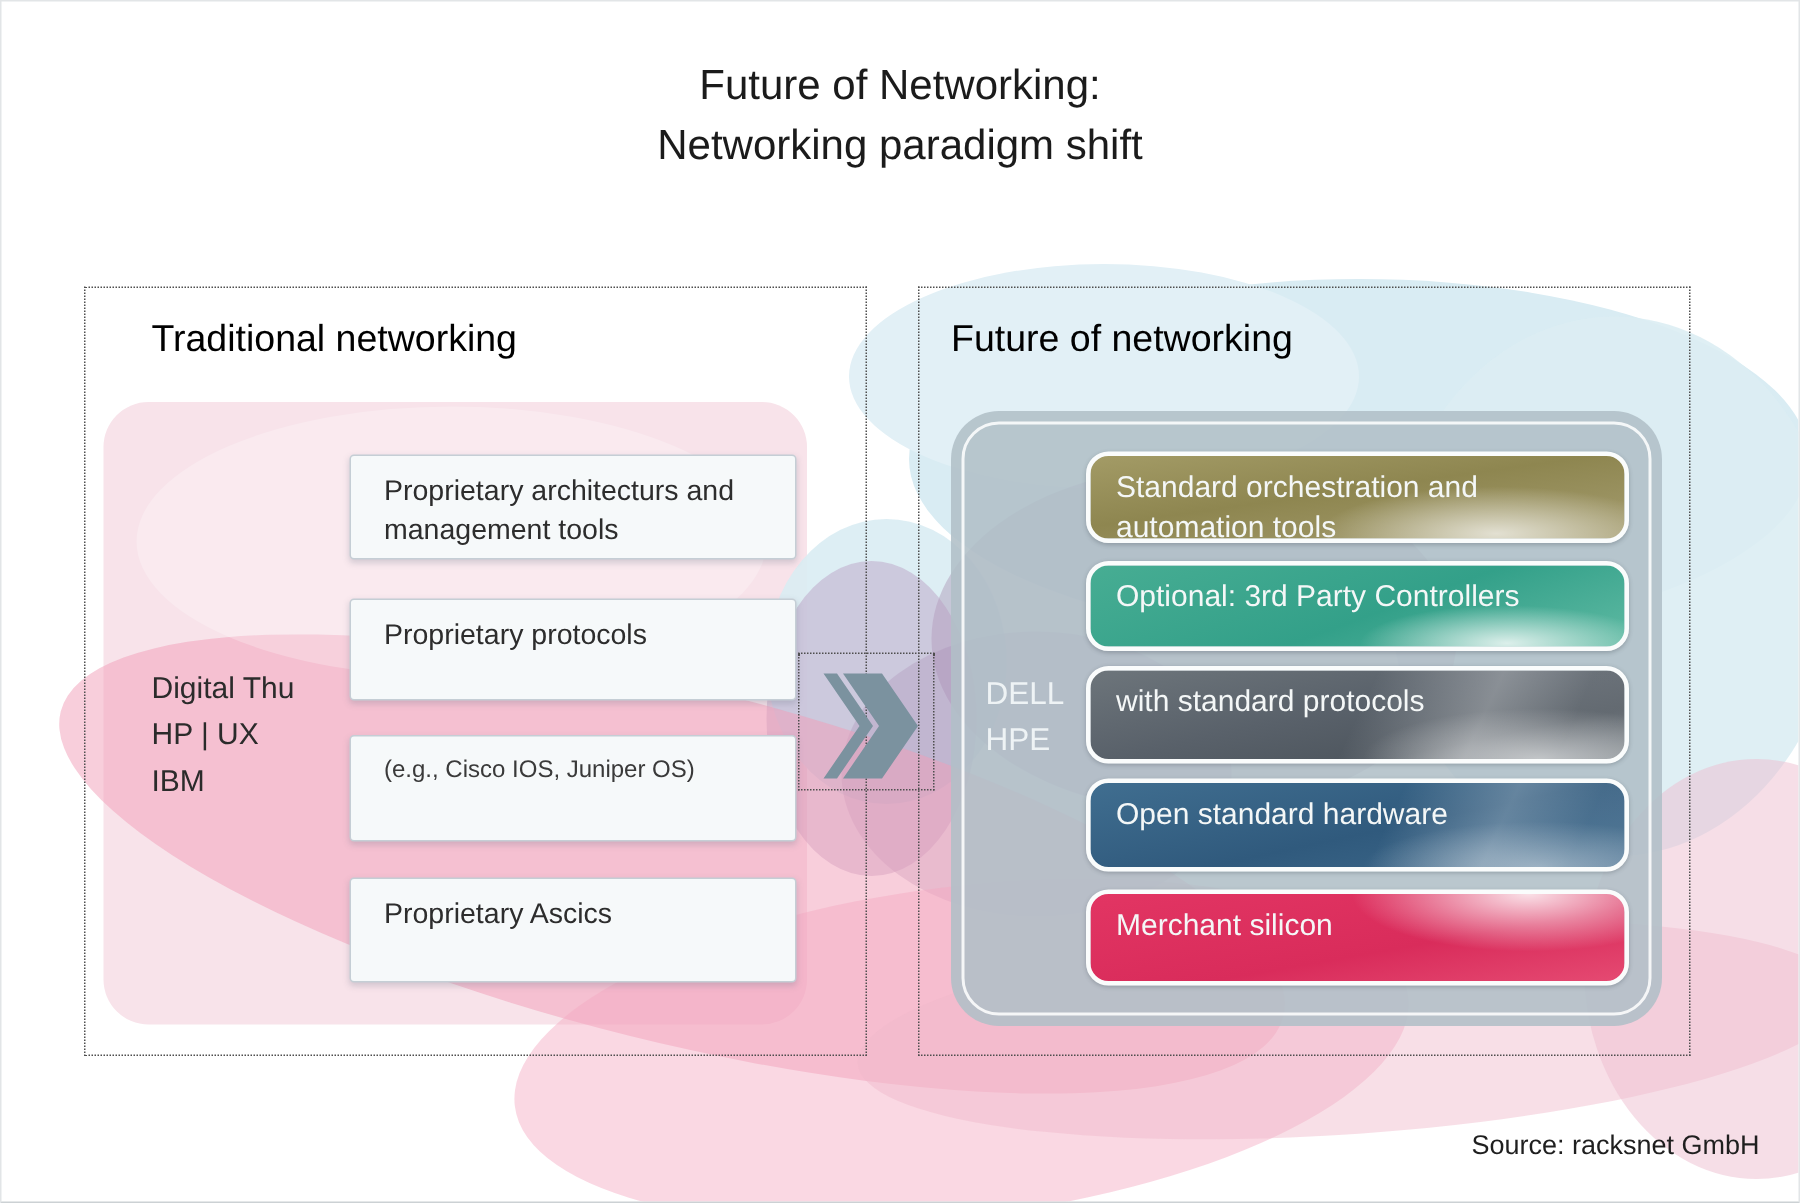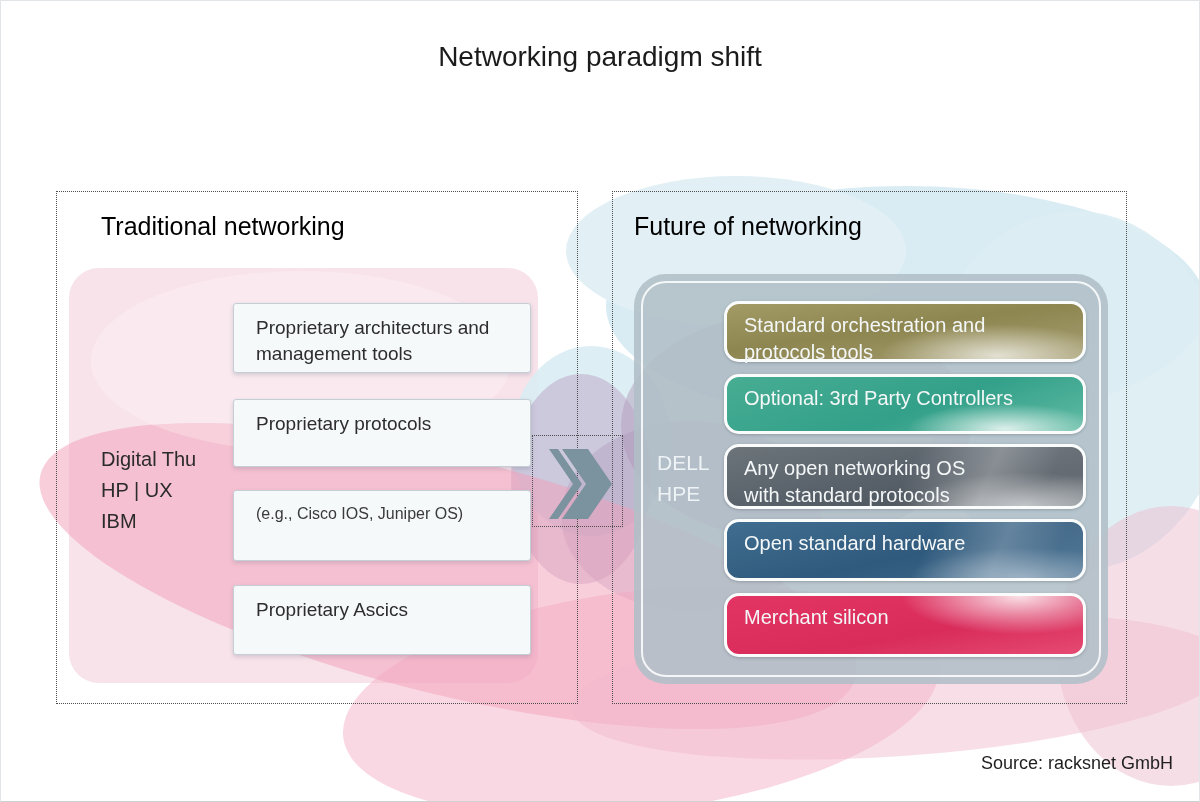--- a/index.html
+++ b/index.html
@@ -115,20 +115,21 @@
     <ellipse cx="690" cy="515" rx="130" ry="95" fill="#9a7fa8" opacity="0.3"></ellipse>
     <ellipse cx="580" cy="478" rx="70" ry="105" fill="#b79cc0" opacity="0.45"></ellipse>
     <ellipse transform="rotate(14 447 575)" cx="447" cy="575" rx="420" ry="118" fill="#f29db8" opacity="0.5"></ellipse>
     <ellipse transform="rotate(-7 640 700)" cx="640" cy="700" rx="300" ry="110" fill="#f5a9c2" opacity="0.45"></ellipse>
     <ellipse transform="rotate(-4 900 685)" cx="900" cy="685" rx="330" ry="70" fill="#f0b7ca" opacity="0.45"></ellipse>
     <ellipse cx="1170" cy="645" rx="115" ry="140" fill="#eebdd0" opacity="0.5"></ellipse>
     <ellipse cx="300" cy="360" rx="210" ry="90" fill="#ffffff" opacity="0.25"></ellipse>
   </svg>
 
   <div class="title">
+    <div>Future of Networking:</div>
     <div>Networking paradigm shift</div>
   </div>
 
   <div class="dotted frame-left"></div>
   <div class="dotted frame-right"></div>
   <div class="dotted frame-arrow"></div>
 
   <div class="section-header hdr-trad">Traditional networking</div>
   <div class="section-header hdr-fut">Future of networking</div>
 
@@ -161,27 +162,26 @@
 
   <div class="future-container"></div>
 
   <div class="vendors-right">
     <div>DELL</div>
     <div>HPE</div>
   </div>
 
   <div class="bar b1">
     <span>Standard orchestration and</span>
-    <span>protocols tools</span>
+    <span>automation tools</span>
   </div>
   <div class="bar b2">
     <span>Optional: 3rd Party Controllers</span>
   </div>
   <div class="bar b3">
-    <span>Any open networking OS</span>
     <span>with standard protocols</span>
   </div>
   <div class="bar b4">
     <span>Open standard hardware</span>
   </div>
   <div class="bar b5">
     <span>Merchant silicon</span>
   </div>
 
   <div class="source">Source: racksnet GmbH</div>

